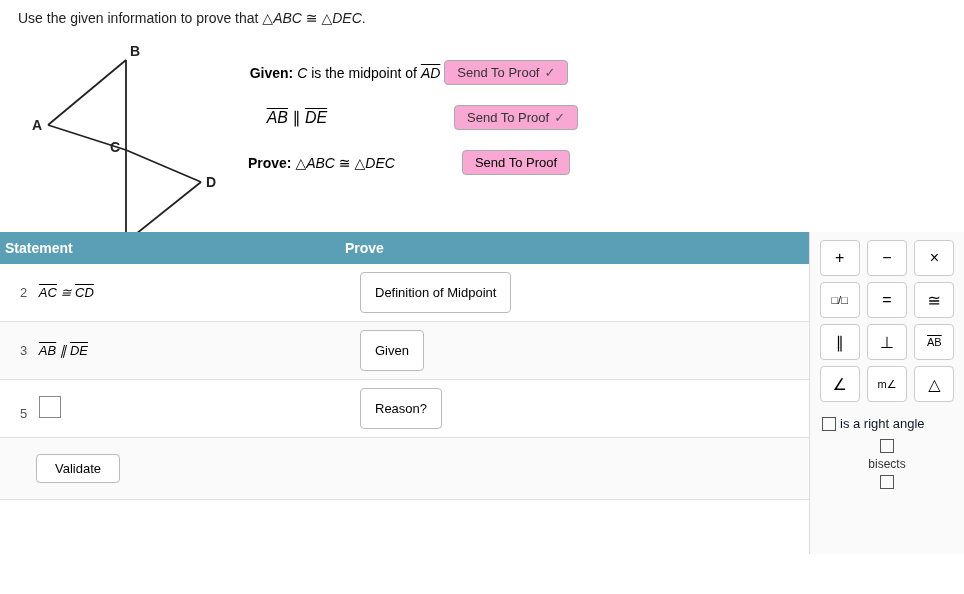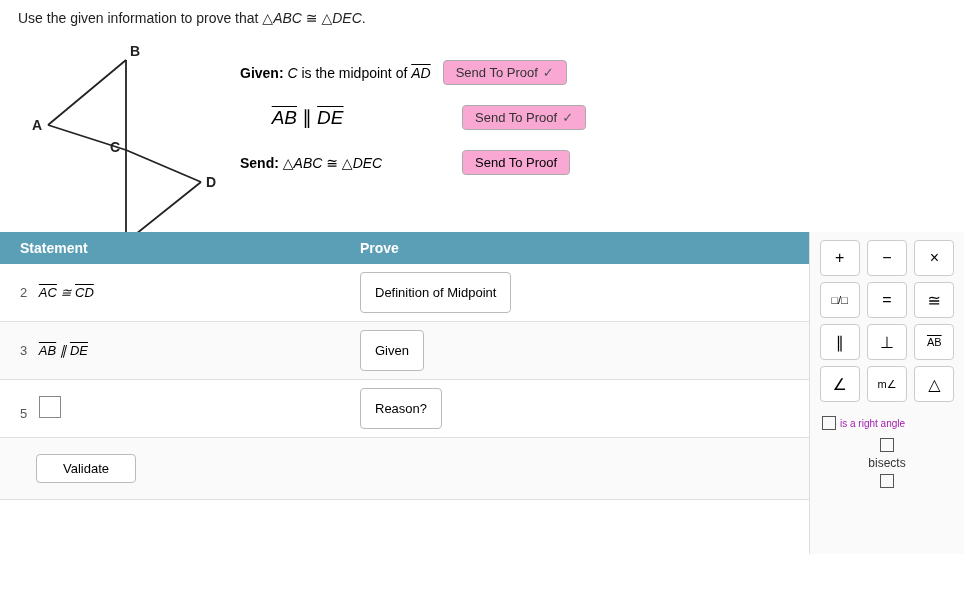--- a/index.html
+++ b/index.html
@@ -7,21 +7,22 @@
       font-family: Arial, sans-serif;
       background: #fff;
       width: 964px;
       min-height: 594px;
       overflow: hidden;
     }
 
     .given-row {
       display: flex;
       align-items: center;
-      gap: 12px;
+      gap: 4px;
+      justify-content: center;
     }
 
     .send-proof-btn {
       border: 1.5px solid #aaa;
       border-radius: 4px;
       padding: 4px 12px;
       font-size: 13px;
       background: #f9a8d4;
       cursor: pointer;
       display: flex;
@@ -49,21 +50,21 @@
       border-radius: 4px;
       padding: 12px 14px;
       font-size: 13px;
       cursor: pointer;
     }
 
     .validate-btn {
       border: 1px solid #bbb;
       background: #fff;
       border-radius: 4px;
-      padding: 6px 26px;
+      padding: 6px 18px;
       font-size: 13px;
       cursor: pointer;
       margin: 8px 0 8px 16px;
     }
 
     .check-btn {
       position: absolute;
       bottom: 0;
       left: 0;
       background: #5a9fb5;
@@ -98,22 +99,22 @@
       background: #fff;
       border-radius: 4px;
       font-size: 16px;
       cursor: pointer;
       display: flex;
       align-items: center;
       justify-content: center;
     }
 
     .right-angle-label {
-      font-size: 10px;
-      color: #a21caf;
+      font-size: 13px;
+      color: #0f172a;
       display: flex;
       align-items: center;
       gap: 4px;
       padding: 2px 6px;
       cursor: pointer;
     }
 
     .bisects-label {
       font-size: 12px;
       color: #333;
@@ -189,21 +190,21 @@
     }
 
     table.proof {
       width: 100%;
       border-collapse: collapse;
     }
     table.proof th {
       background: #5a9fb5;
       color: #fff;
       text-align: left;
-      padding: 8px 20px;
+      padding: 8px 5px;
       font-size: 14px;
       font-weight: 600;
     }
     table.proof td {
       border-bottom: 1px solid #e0e0e0;
       padding: 8px 20px;
       font-size: 13px;
       vertical-align: middle;
       background: #fff;
     }
@@ -244,32 +245,32 @@
       <span style="font-size:14px;">
         <strong>Given:</strong> <span style="font-style:italic">C</span> is the midpoint of <span style="text-decoration:overline; font-style:italic;">AD</span>
       </span>
       <button class="send-proof-btn checked">
         <span>Send To Proof</span>
         <span class="checkmark">✓</span>
       </button>
     </div>
 
     <div class="given-row">
-      <span style="font-size:19px; min-width:210px; display:inline-block;">
+      <span style="font-size:16px; min-width:210px; display:inline-block;">
         &nbsp;&nbsp;&nbsp;&nbsp;&nbsp;&nbsp;<span style="text-decoration:overline; font-style:italic;">AB</span> <span style="font-style:normal;">∥</span> <span style="text-decoration:overline; font-style:italic;">DE</span>
       </span>
       <button class="send-proof-btn checked">
         <span>Send To Proof</span>
         <span class="checkmark">✓</span>
       </button>
     </div>
 
     <div class="given-row">
       <span style="font-size:14px; min-width:210px; display:inline-block;">
-        <strong>Send:</strong> △<span style="font-style:italic">ABC</span> ≅ △<span style="font-style:italic">DEC</span>
+        <strong>Prove:</strong> △<span style="font-style:italic">ABC</span> ≅ △<span style="font-style:italic">DEC</span>
       </span>
       <button class="send-proof-btn">
         <span>Send To Proof</span>
       </button>
     </div>
   </div>
 
   <div class="table-section">
     <div class="table-wrapper">
       <table class="proof">

